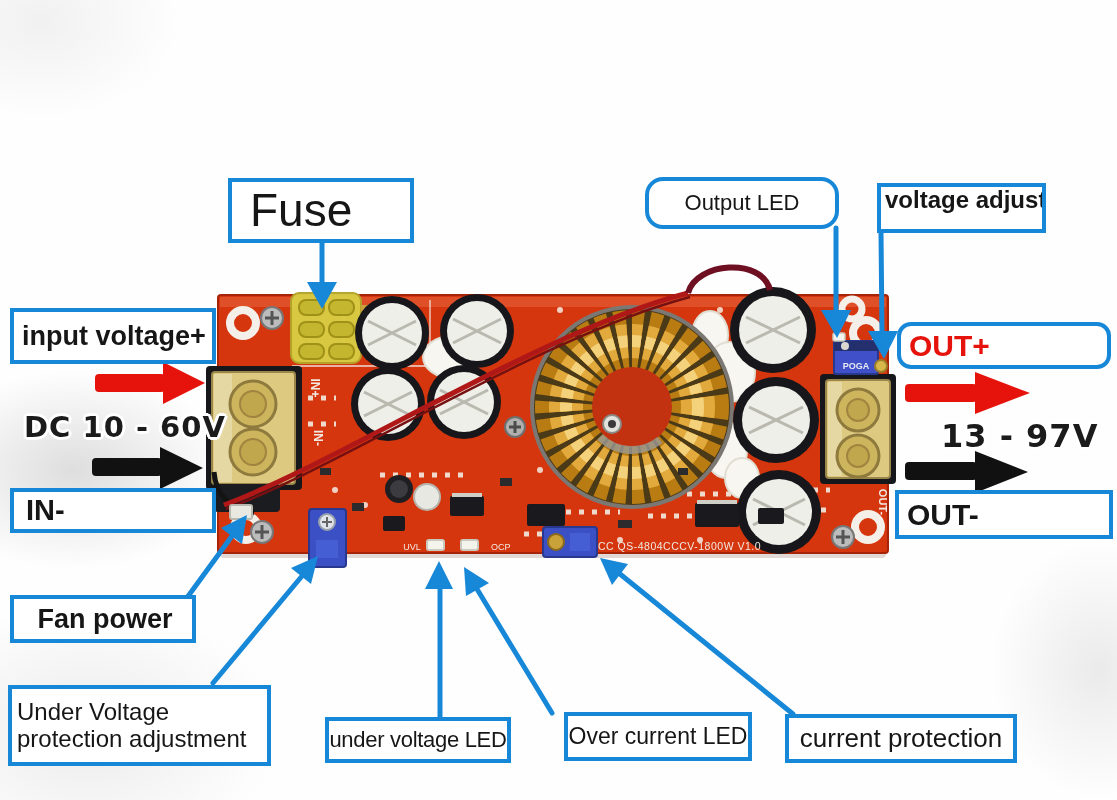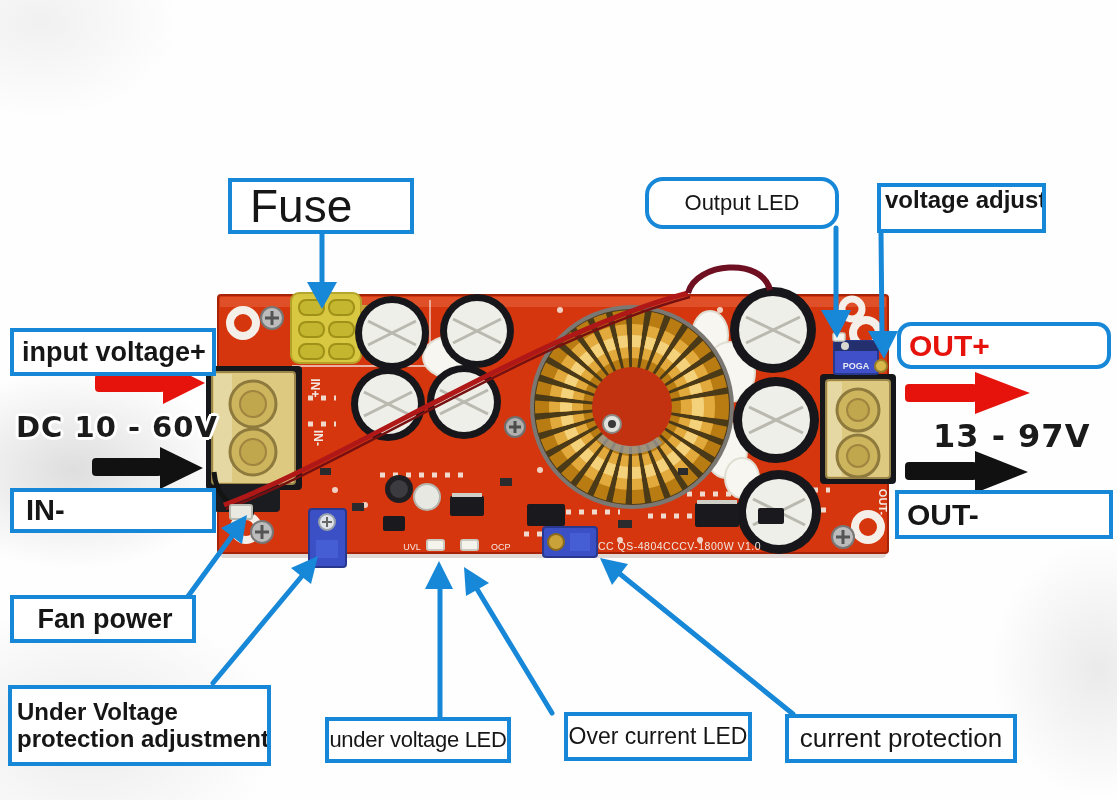--- a/index.html
+++ b/index.html
@@ -25,28 +25,29 @@
     position:absolute;background:#fff;border:4px solid #1787d8;
     color:#161616;box-sizing:border-box;display:flex;flex-direction:column;justify-content:center;
     line-height:1.05;white-space:nowrap;overflow:hidden;
   }
   .outlined-text{
     position:absolute;color:#1b1b1b;font-weight:bold;font-family:"DejaVu Sans", sans-serif;
     text-shadow:
       -2px -2px 0 #fff, 2px -2px 0 #fff, -2px 2px 0 #fff, 2px 2px 0 #fff,
       -3px 0 0 #fff, 3px 0 0 #fff, 0 -3px 0 #fff, 0 3px 0 #fff;
     white-space:nowrap;
+    margin-left:8px;
   }
-  #label-fuse{left:228px;top:178px;width:186px;height:56px;font-size:46px;padding-left:18px;}
+  #label-fuse{left:228px;top:178px;width:186px;height:65px;font-size:46px;padding-left:18px;}
   #label-output-led{left:645px;top:177px;width:194px;height:52px;font-size:22px;text-align:center;border-radius:18px;}
   #label-voltage-adjust{left:877px;top:183px;width:169px;height:50px;font-size:24px;font-weight:bold;padding-left:4px;justify-content:flex-start;}
-  #label-input-voltage{left:10px;top:308px;width:206px;height:48px;font-size:27px;font-weight:bold;padding-left:8px;margin-top:20px;}
+  #label-input-voltage{left:10px;top:308px;width:206px;height:56px;font-size:27px;font-weight:bold;padding-left:8px;}
   #label-in-minus{left:10px;top:488px;width:206px;height:45px;font-size:29px;font-weight:bold;padding-left:12px;}
   #label-fan-power{left:10px;top:595px;width:186px;height:48px;font-size:27px;font-weight:bold;padding-left:4px;text-align:center;}
-  #label-uv-prot{left:8px;top:685px;width:263px;height:81px;font-size:24px;font-weight:bold;padding-left:5px;line-height:1.12;}
+  #label-uv-prot{left:8px;top:685px;width:263px;height:81px;font-size:24px;font-weight:normal;padding-left:5px;line-height:1.12;}
   #label-uv-led{left:325px;top:717px;width:186px;height:46px;font-size:22px;text-align:center;letter-spacing:-0.3px;}
   #label-oc-led{left:545px;top:712px;width:188px;height:49px;font-size:23px;text-align:center;margin-left:19px;}
   #label-cur-adj{left:785px;top:714px;width:232px;height:49px;font-size:26px;text-align:center;}
   #label-out-plus{left:897px;top:322px;width:214px;height:47px;font-size:30px;font-weight:bold;color:#e6130c;padding-left:8px;border-radius:14px;}
   #label-out-minus{left:895px;top:490px;width:218px;height:49px;font-size:30px;font-weight:bold;padding-left:8px;}
   #text-dc-range{left:16px;top:410px;font-size:29px;letter-spacing:1px;}
   #text-out-range{left:933px;top:417px;font-size:32px;letter-spacing:1px;}
 </style>
 </head>
 <body>

